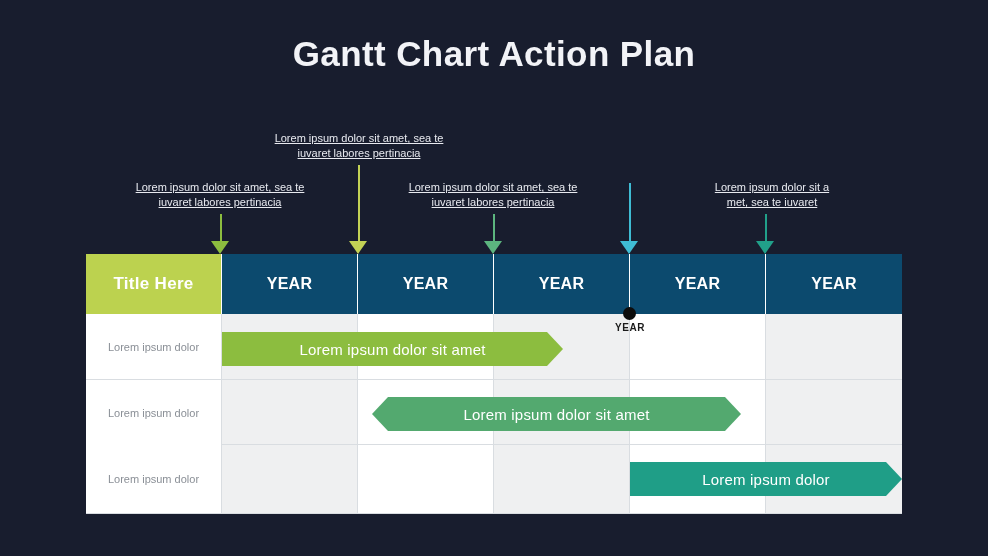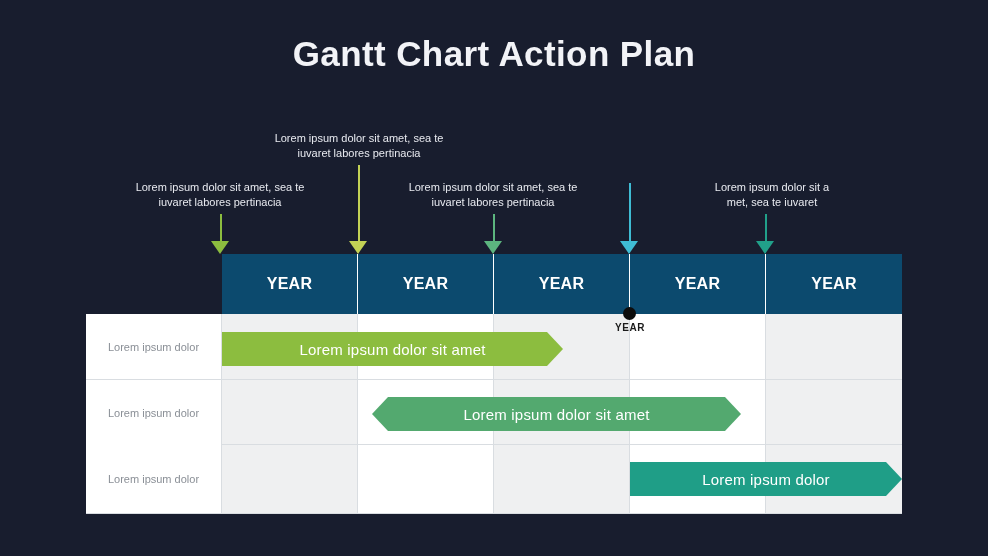--- a/index.html
+++ b/index.html
@@ -37,20 +37,21 @@
   }
 
   
   .annotation {
     position: absolute;
     color: #e8eaf0;
     font-size: 11px;
     line-height: 15px;
     text-align: center;
     white-space: pre-line;
+    text-decoration: underline;
   }
 
   
   .connector {
     position: absolute;
     width: 1.5px;
   }
   .arrowhead {
     position: absolute;
     width: 0;
@@ -197,20 +198,21 @@
     <div class="grid-col shade" style="left:136px;"></div>
     <div class="grid-col plain" style="left:272px;"></div>
     <div class="grid-col shade" style="left:408px;"></div>
     <div class="grid-col plain" style="left:544px;"></div>
     <div class="grid-col shade" style="left:680px; border-right:none;"></div>
 
     <div class="row-line" style="top:125px;"></div>
     <div class="row-line" style="top:190px;"></div>
     <div class="row-line" style="top:259px;"></div>
 
+    <div class="hdr-cell title-cell" style="left:0px;">Title Here</div>
     <div class="hdr-cell year-cell" style="left:136px;">YEAR</div>
     <div class="hdr-cell year-cell" style="left:272px;">YEAR</div>
     <div class="hdr-cell year-cell" style="left:408px;">YEAR</div>
     <div class="hdr-cell year-cell" style="left:544px;">YEAR</div>
     <div class="hdr-cell year-cell" style="left:680px; border-right:none;">YEAR</div>
 
     <div class="row-label" style="top:60px;">Lorem ipsum dolor</div>
     <div class="row-label" style="top:126px;">Lorem ipsum dolor</div>
     <div class="row-label" style="top:191px; height:68px;">Lorem ipsum dolor</div>
 

